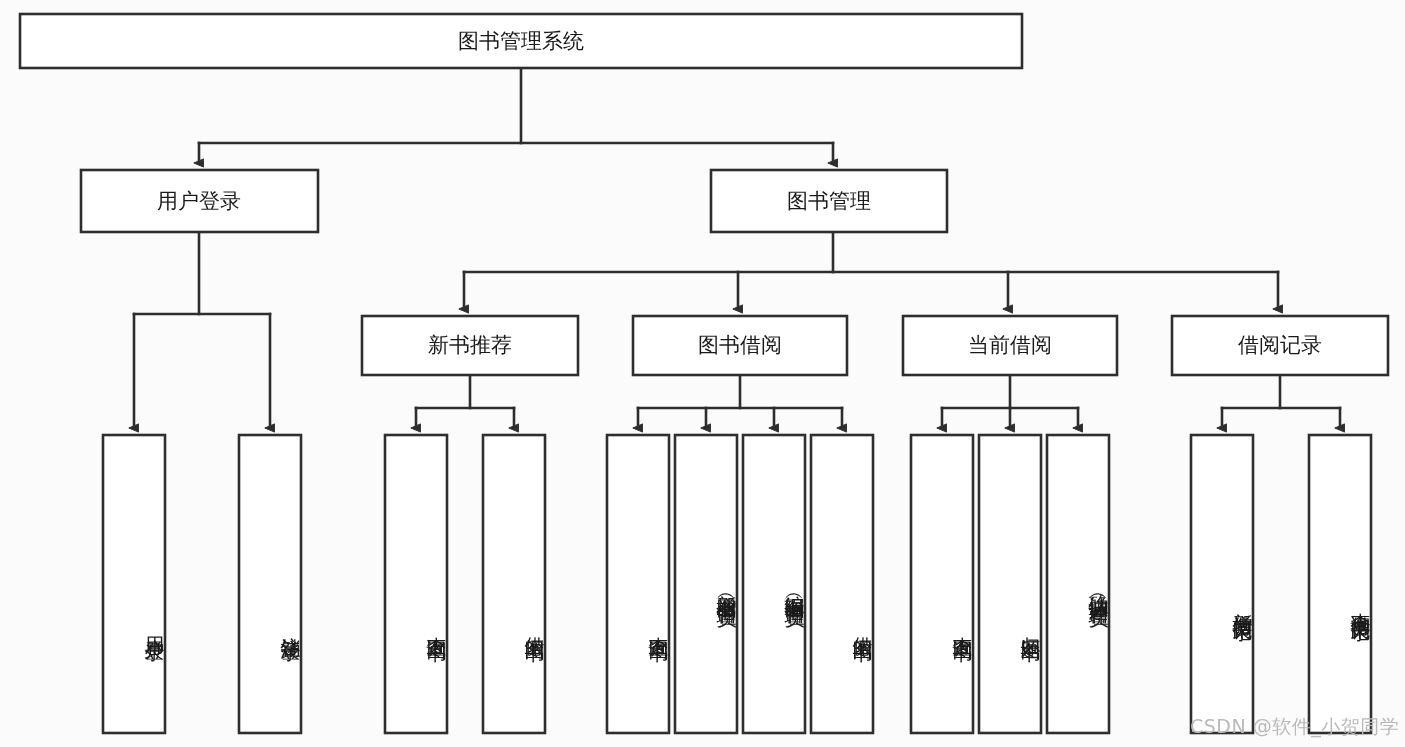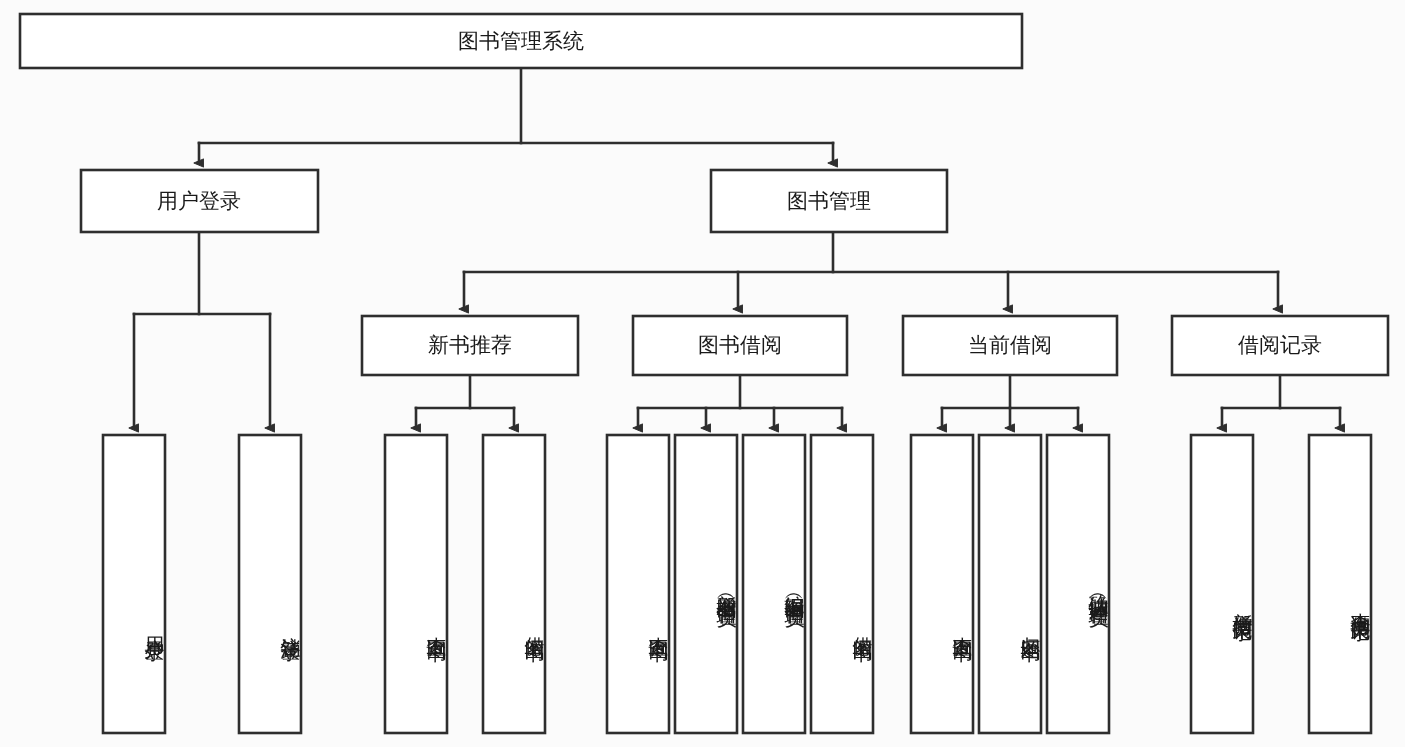--- a/index.html
+++ b/index.html
@@ -171,14 +171,15 @@
     <div class="node-label-v" style="left:0;top:0;width:62px;height:285px;">确认归还（管理员）</div>
   </div>
 
   <div class="leaf-cell" style="left:1191px;top:478px;width:62px;height:250px;">
     <div class="node-label-v" style="left:0;top:0;width:62px;height:250px;">新增借阅记录</div>
   </div>
   <div class="leaf-cell" style="left:1309px;top:478px;width:62px;height:250px;">
     <div class="node-label-v" style="left:0;top:0;width:62px;height:250px;">查询借阅记录</div>
   </div>
 
+  <div class="watermark" style="left:1190px;top:714px;">CSDN @软件_小贺同学</div>
 
 </div>
 
 </body></html>

